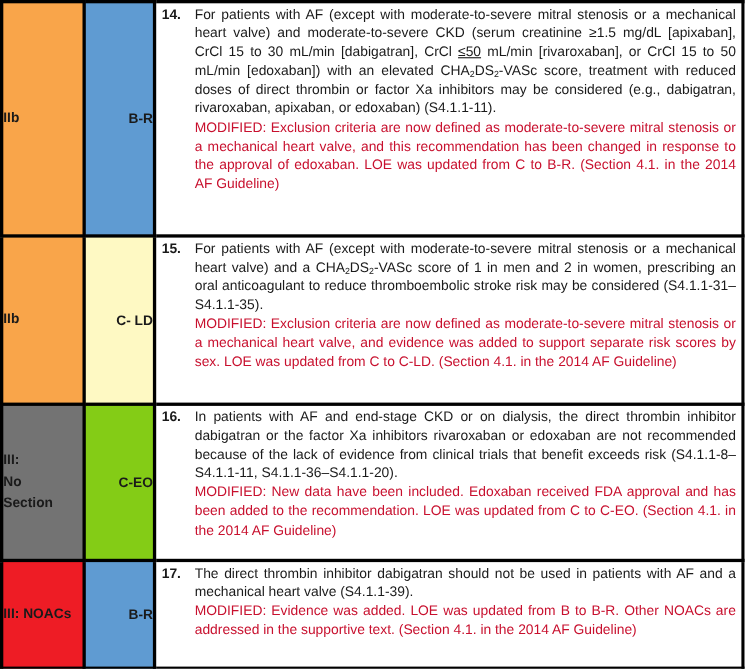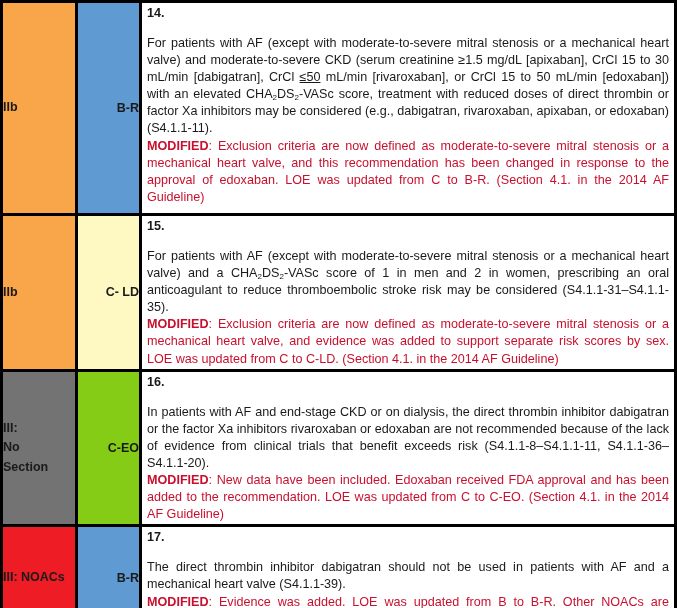--- a/index.html
+++ b/index.html
@@ -12,26 +12,26 @@
       font-family: "Liberation Sans", sans-serif;
     }
     .tbl td {
       border: 3px solid #000;
       padding: 0;
       vertical-align: middle;
     }
     .c-cor { width: 72px; text-align: left; font-weight: bold; font-size: 12.5px; color: #1a1a1a; line-height: 1.55; }
     .c-loe { width: 61px; text-align: right; font-weight: bold; font-size: 12.5px; color: #1a1a1a; }
     .c-rec { padding: 2px 5px 1px 5px !important; vertical-align: top !important; }
-    .rec-wrap { display: flex; font-size: 12.6px; line-height: 17.1px; flex-direction: column; }
+    .rec-wrap { display: flex; font-size: 12.6px; line-height: 17.1px; }
     .rec-num { flex: 0 0 30px; font-weight: bold; color: #1a1a1a; }
     .rec-body { flex: 1; text-align: justify; }
     .rec-text { font-weight: normal; color: #1a1a1a; }
     .mod { color: #c8102e; }
-    .mod-label { font-weight: bold; }
+    .mod-label { font-weight: normal; }
     sub { font-size: 8px; vertical-align: -2px; line-height: 0; }
   </style>
 </head>
 <body>
 
 <table class="tbl">
   <tbody>
       <tr style="height:213px;">
     <td class="c-cor" style="background:#f9a54a;">
       <span>IIb</span>

